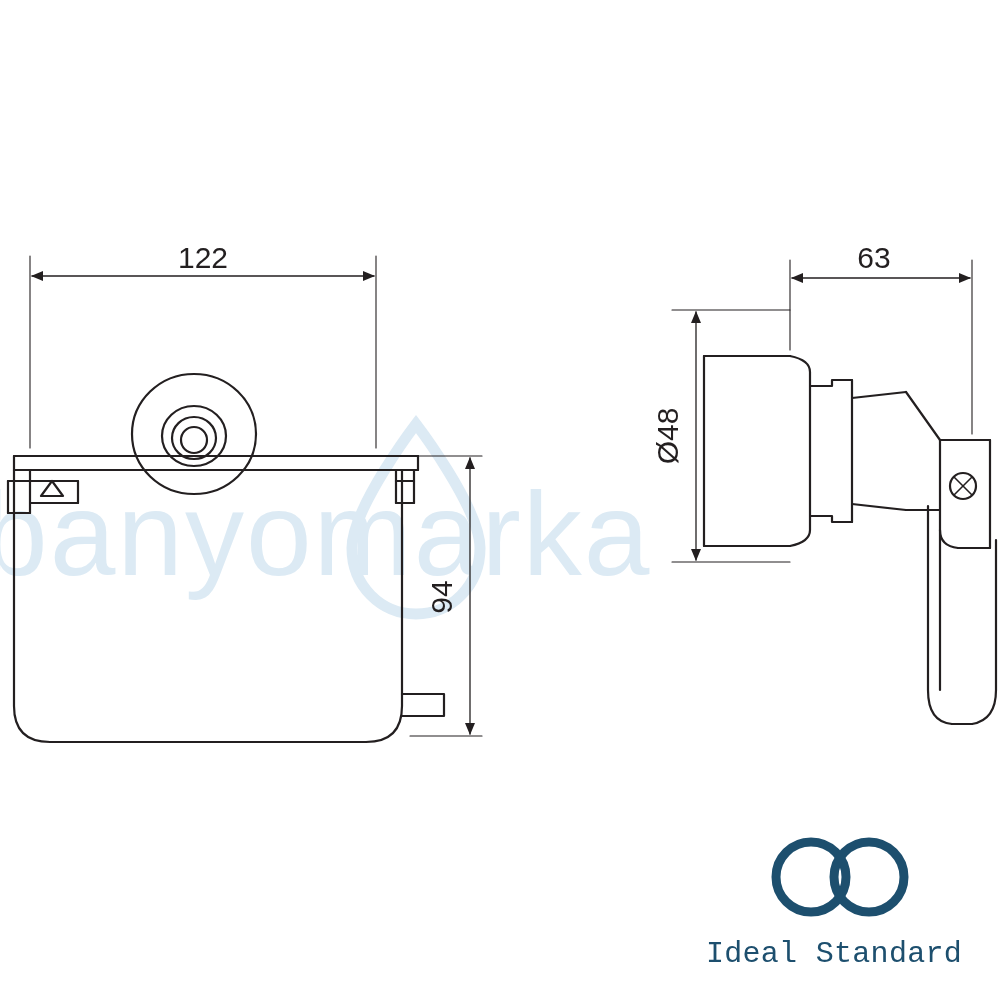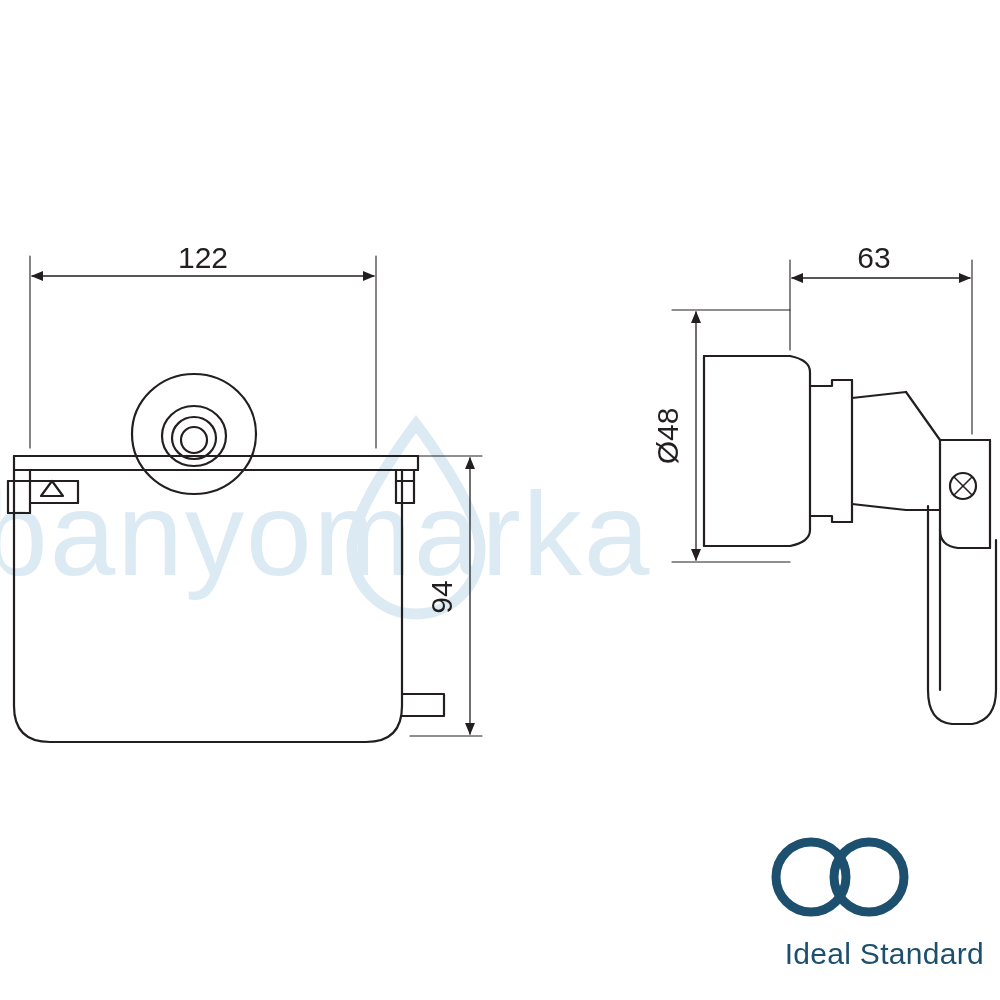--- a/index.html
+++ b/index.html
@@ -38,22 +38,22 @@
     letter-spacing: 2px;
     color: #dceaf4;
     white-space: nowrap;
     user-select: none;
   }
   .brandname {
     position: absolute;
     left: 684px;
     top: 937px;
     width: 300px;
-    text-align: right;
-    font-family: Liberation Sans, sans-serif;
+    text-align: center;
+    font-family: Liberation Mono, monospace;
     font-size: 30px;
     color: #1d4f6e;
     letter-spacing: 0.3px;
   }
   svg { display: block; }
   text { font-family: "Liberation Sans", sans-serif; fill: #231f20; }
 </style>
 </head>
 <body>
 

